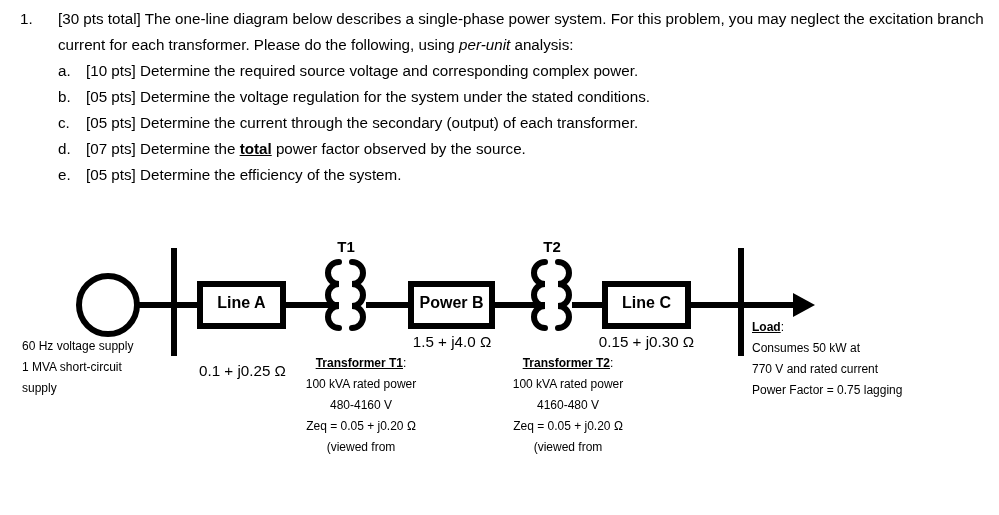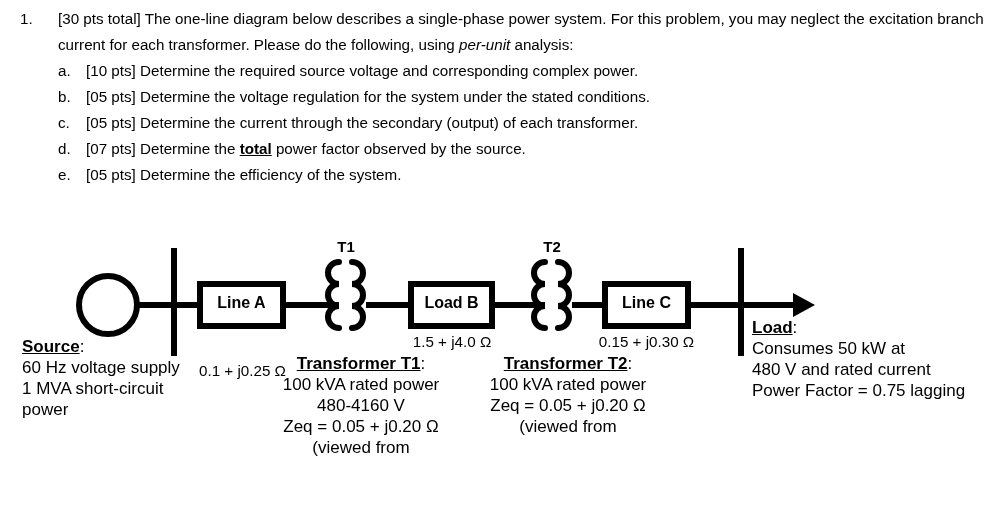--- a/index.html
+++ b/index.html
@@ -80,21 +80,21 @@
   }
   .coil-name {
     position: absolute;
     font-size: 15px;
     font-weight: bold;
     text-align: center;
     white-space: nowrap;
   }
   .info-block {
     position: absolute;
-    font-size: 17px;
+    font-size: 12px;
     line-height: 21px;
     text-align: center;
     white-space: nowrap;
   }
   .info-block.left-al {
     text-align: left;
   }
 </style>
 </head>
 <body>
@@ -177,52 +177,52 @@
       <path d="M352,52 A11,11 0 1,1 352,74 A11,11 0 1,1 352,96 A11,11 0 1,1 352,118"></path>
     </g>
 
     <g stroke="#000000" fill="none" stroke-width="6" stroke-linecap="round">
       <path d="M545,52 A11,11 0 1,0 545,74 A11,11 0 1,0 545,96 A11,11 0 1,0 545,118"></path>
       <path d="M558,52 A11,11 0 1,1 558,74 A11,11 0 1,1 558,96 A11,11 0 1,1 558,118"></path>
     </g>
   </svg>
 
   <div class="boxlabel" style="left:200px; top:84px; width:83px;">Line A</div>
-  <div class="boxlabel" style="left:411px; top:84px; width:81px;">Load B</div>
+  <div class="boxlabel" style="left:411px; top:84px; width:81px;">Power B</div>
   <div class="boxlabel" style="left:605px; top:84px; width:83px;text-align:center;">Line C</div>
 
   <div class="coil-name" style="left:310px; top:28px; width:72px;">T1</div>
   <div class="coil-name" style="left:516px; top:28px; width:72px;">T2</div>
 
   <div class="dlabel center" style="left:180px; top:122px; width:125px;margin-top:29px;">0.1 + j0.25 Ω</div>
   <div class="dlabel center" style="left:391px; top:122px; width:122px;">1.5 + j4.0 Ω</div>
   <div class="dlabel center" style="left:580px; top:122px; width:133px;">0.15 + j0.30 Ω</div>
 
   <div class="info-block left-al" style="left:22px; top:126px;">
-    <div><span class="underline-b">Source</span><span>:</span></div>
     <div>60 Hz voltage supply</div>
     <div>1 MVA short-circuit</div>
-    <div>power</div>
+    <div>supply</div>
   </div>
 
   <div class="info-block" style="left:250px; top:143px; width:222px;">
     <div><span class="underline-b">Transformer T1</span><span>:</span></div>
     <div>100 kVA rated power</div>
     <div>480-4160 V</div>
     <div>Zeq = 0.05 + j0.20 Ω</div>
     <div>(viewed from</div>
   </div>
 
   <div class="info-block" style="left:457px; top:143px; width:222px;">
     <div><span class="underline-b">Transformer T2</span><span>:</span></div>
     <div>100 kVA rated power</div>
+    <div>4160-480 V</div>
     <div>Zeq = 0.05 + j0.20 Ω</div>
     <div>(viewed from</div>
   </div>
 
   <div class="info-block left-al" style="left:752px; top:107px;">
     <div><span class="underline-b">Load</span><span>:</span></div>
     <div>Consumes 50 kW at</div>
-    <div>480 V and rated current</div>
+    <div>770 V and rated current</div>
     <div>Power Factor = 0.75 lagging</div>
   </div>
 
 </div>
 
 </body></html>

